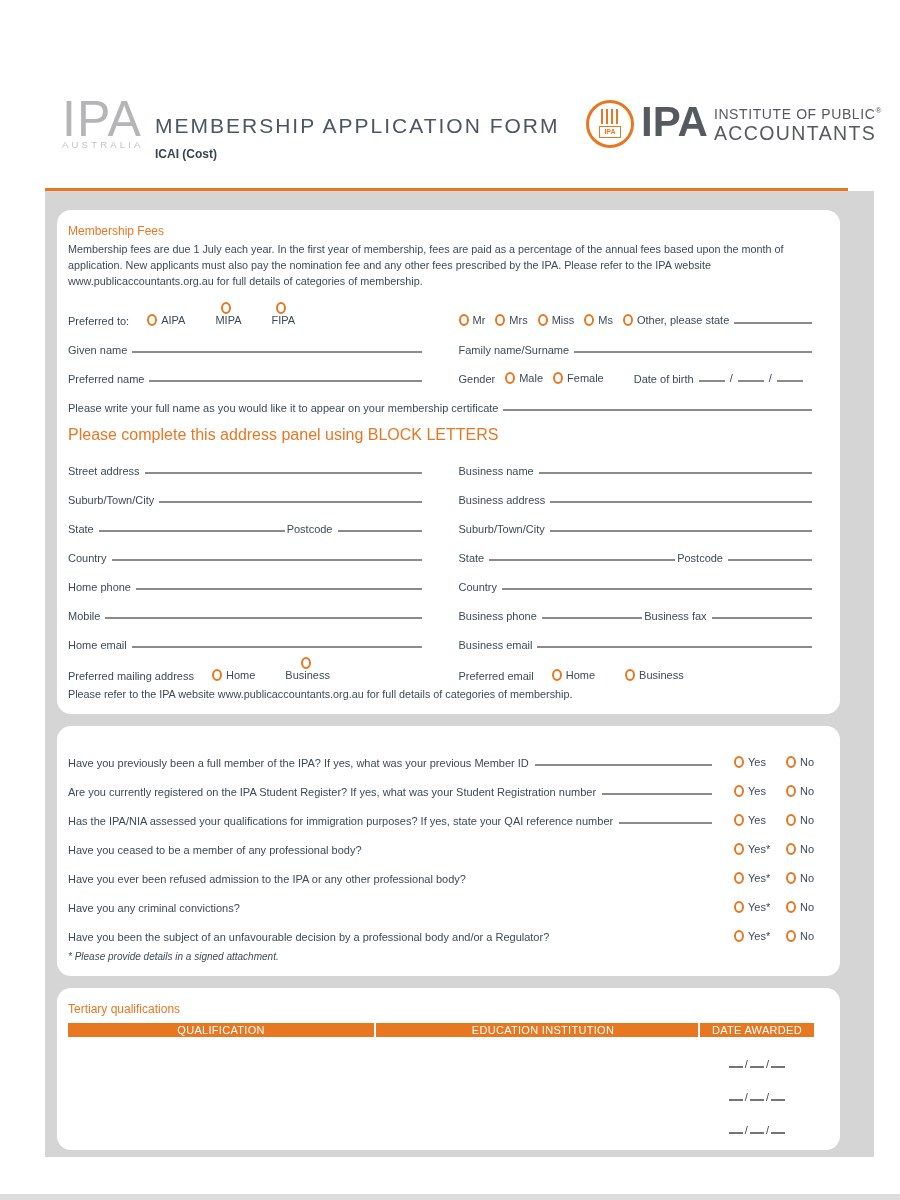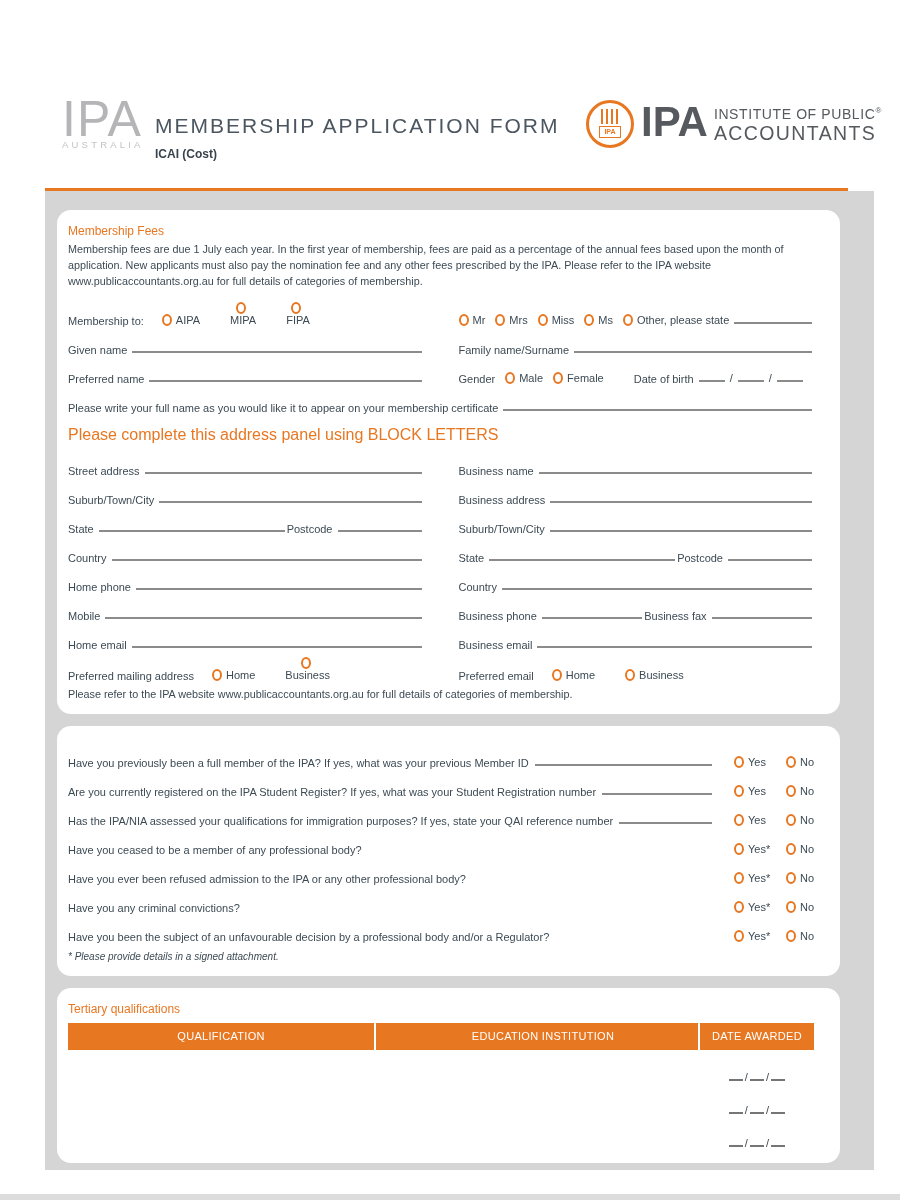--- a/index.html
+++ b/index.html
@@ -52,21 +52,21 @@
   .slash { font-size:11px; margin-bottom:1px; }
   .addr-instr { font-size:16px; color:#E87722; margin:12px 0 4px 0; }
   .refer { font-size:10.8px; margin-top:6px; }
   
   .q { display:flex; align-items:flex-end; height:29px; }
   .qfill { flex:1; border-bottom:2px solid #8B8B8B; margin:0 0 3px 6px; }
   .qspacer { flex:1; }
   .yn { display:flex; width:80px; justify-content:space-between; margin-left:22px; flex-shrink:0; }
   .footnote { font-size:10px; font-style:italic; margin-top:8px; }
   
-  .tq-head { display:flex; height:27px; background:#E87722; color:#fff; font-size:11px; letter-spacing:0.3px; margin-top:7px; }
+  .tq-head { display:flex; height:14px; background:#E87722; color:#fff; font-size:11px; letter-spacing:0.3px; margin-top:7px; }
   .tq-head > div { display:flex; align-items:center; justify-content:center; }
   .tc1 { width:41.3%; } .tc2 { width:43.4%;padding-left:12px; } .tc3 { flex:1; }
   .tq-head .tc1, .tq-head .tc2 { border-right:2px solid #fff; }
   .tq-row { display:flex; height:33px; align-items:flex-end; }
   .tq-row .tc1 { padding:0 18px 0 3px; } .tq-row .tc2 { padding:0 10px 0 8px; }
   .cell-line { border-bottom:2px solid #757575; width:100%; }
   .tq-row .tc3 { display:flex; align-items:flex-end; justify-content:center; padding-bottom:0; }
   .dl { width:14px; border-bottom:2px solid #757575; margin:0 2px 2px 2px; }
   .tq-row .slash { margin-bottom:0; }
   .bottom-bar { position:absolute; bottom:0; left:0; width:900px; height:6px; background:#DCDCDD; }
@@ -100,21 +100,21 @@
 <div class="rule"></div>
 
 <div class="page">
 
   <div class="panel">
     <div class="o-head">Membership Fees</div>
     <div class="para">Membership fees are due 1 July each year. In the first year of membership, fees are paid as a percentage of the annual fees based upon the month of application. New applicants must also pay the nomination fee and any other fees prescribed by the IPA. Please refer to the IPA website www.publicaccountants.org.au for full details of categories of membership.</div>
 
     <div class="row">
       <div class="half left">
-        <span class="lbl">Membership to:</span>
+        <span class="lbl">Preferred to:</span>
         <span class="rg gap18">
             <span class="radio"></span>
             <span class="lbl">AIPA</span>
           </span>
         <span class="rg gap26">
             <span class="radio"></span>
             <span class="lbl">MIPA</span>
           </span>
         <span class="rg gap26">
             <span class="radio"></span>

